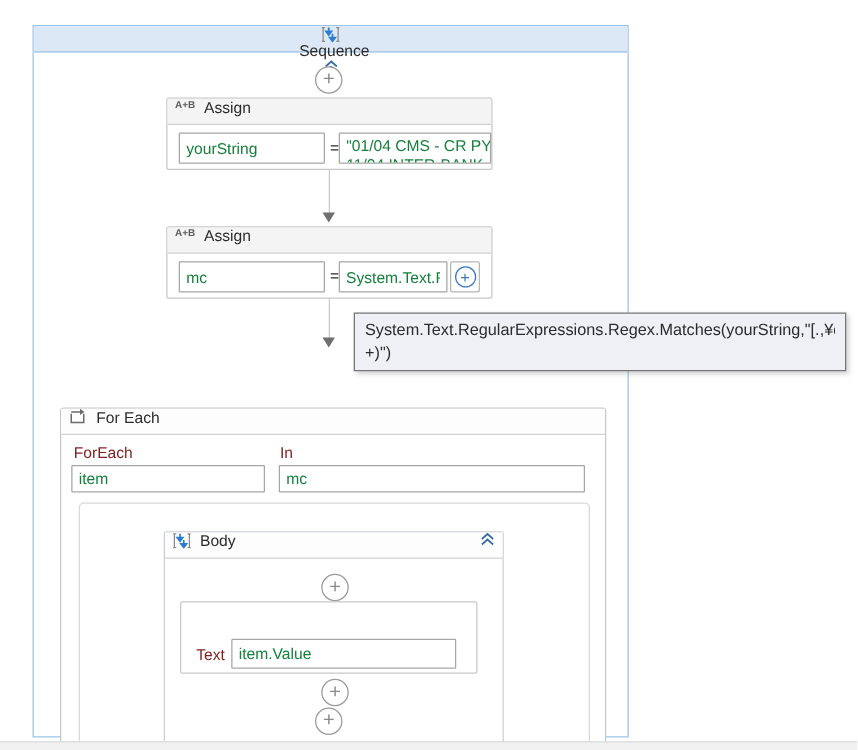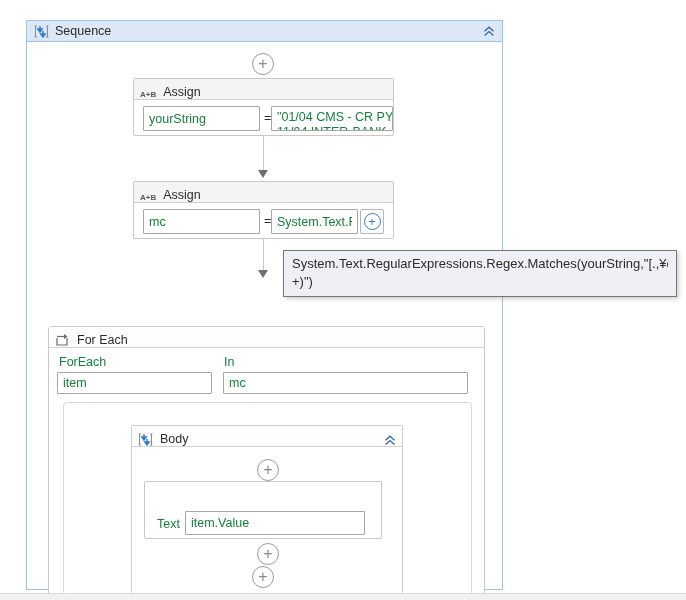--- a/index.html
+++ b/index.html
@@ -5,29 +5,29 @@
   * { margin:0; padding:0; box-sizing:border-box; }
   html,body { width:686px; height:600px; }
   body { font-family:"Liberation Sans", sans-serif; background:#ffffff; position:relative; overflow:hidden; }
   #canvas { position:absolute; left:0; top:0; width:686px; height:600px; background:#ffffff; }
 
   
   .seq-box { position:absolute; left:26px; top:20px; width:477px; height:570px;
              border:1px solid #9dc3e6; background:#ffffff; }
   .seq-header { position:absolute; left:0; top:0; right:0; height:21px;
                 background:#dce8f5; border-bottom:1px solid #9dc3e6;
-                display:flex; align-items:center; padding:0 7px; }
+                display:flex; align-items:center; padding:0 7px;flex-direction:column; }
   .seq-title { font-size:12.5px; color:#2b2b2b; margin-left:6px; flex:1 1 auto; }
   .hdr-spacer { flex:1 1 auto; }
 
   
   .card { position:absolute; border:1px solid #c8c8c8; background:#ffffff; border-radius:2px; }
   .card-header { position:absolute; left:0; top:0; right:0; height:21px;
                  background:#f4f4f4; border-bottom:1px solid #d2d2d2;
-                 display:flex; align-items:flex-end; padding:0 6px; }
+                 display:flex; align-items:flex-start; padding:0 6px; }
   .card-header.white { background:#fdfdfd; }
   .card-title { font-size:12.5px; color:#2b2b2b; margin-left:7px; }
 
   .ab-icon { font-size:8px; font-weight:bold; color:#5a5a5a; letter-spacing:0px; }
 
   
   .tbox { position:absolute; border:1px solid #a6a6a6; background:#ffffff;
           font-size:12.5px; color:#15803d; padding:0 5px; border-radius:1px;
           font-family:"Liberation Sans", sans-serif; }
   input.tbox { outline:none; }
@@ -46,21 +46,21 @@
   .plusbox .bluecircle { width:17px; height:17px; border:1px solid #3b78c3; border-radius:50%;
              color:#3b78c3; font-size:13px; display:flex; align-items:center; justify-content:center; }
 
   
   .vline { position:absolute; width:1px; background:#c9c9c9; }
   .ahead { position:absolute; width:0; height:0;
            border-left:5px solid transparent; border-right:5px solid transparent;
            border-top:8px solid #6f6f6f; }
 
   
-  .fe-label { position:absolute; font-size:12.5px; color:#15803d; }
+  .fe-label { position:absolute; font-size:12.5px; color:#7f1d1d; }
   .inner-area { position:absolute; border:1px solid #d9d9d9; border-radius:4px; background:#ffffff; }
 
   
   .tooltip { position:absolute; left:283px; top:250px; width:394px; height:47px;
              background:#eef0f5; border:1px solid #767676; padding:4px 8px;
              font-size:13px; line-height:18px; color:#2b2b2b; z-index:50;
              box-shadow:2px 2px 4px rgba(0,0,0,0.18); }
   .tooltip div { white-space:nowrap; overflow:hidden; }
 
   .bottom-strip { position:absolute; left:0; top:593px; width:686px; height:7px;

